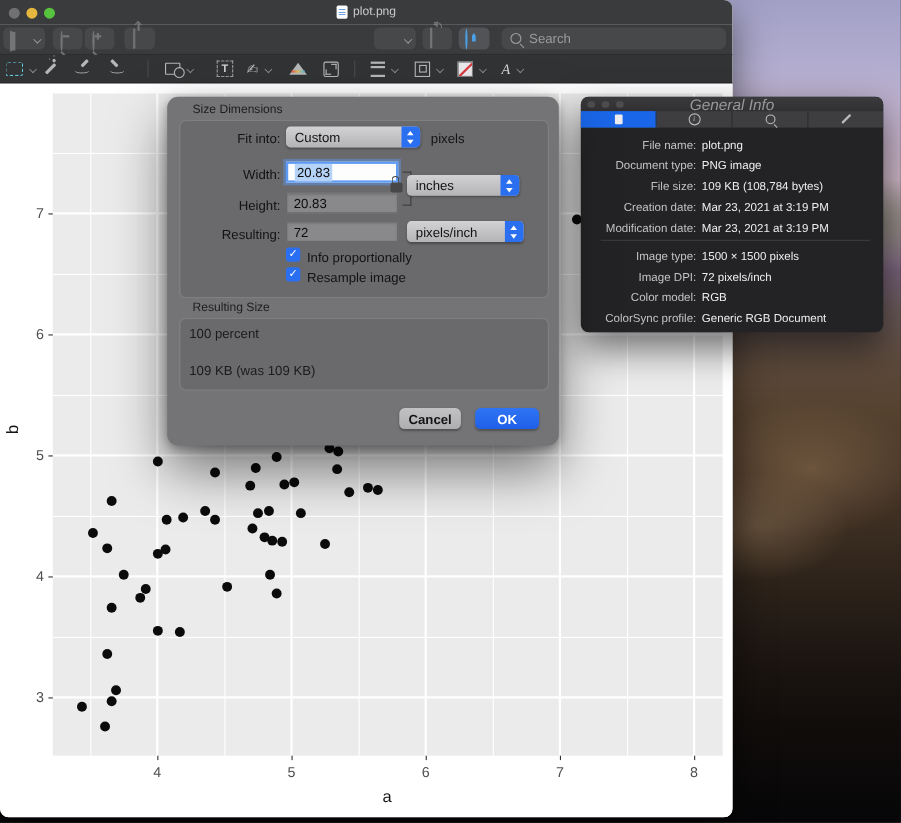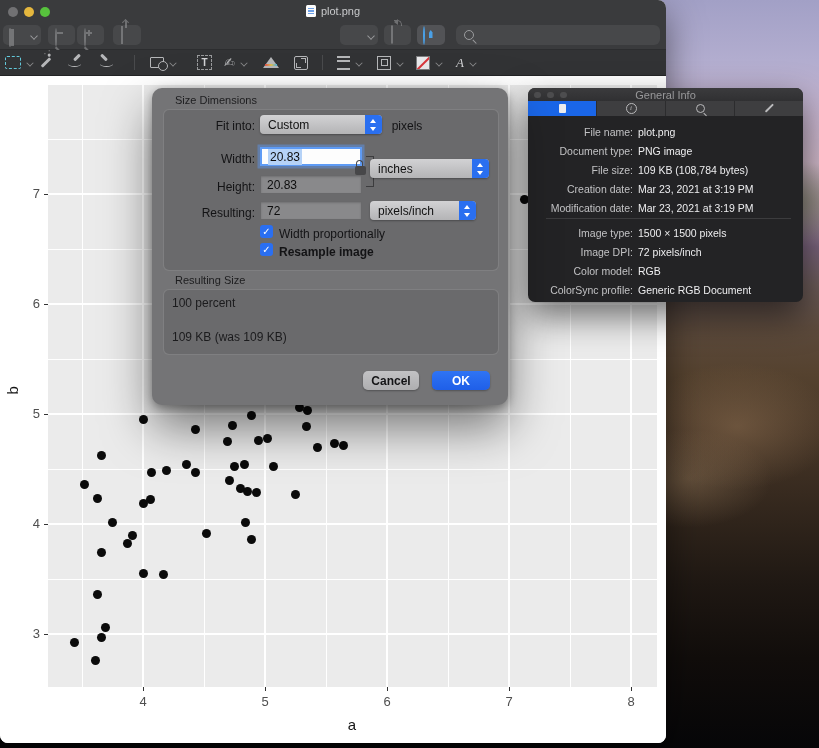--- a/index.html
+++ b/index.html
@@ -119,21 +119,21 @@
   .cb-label{position:absolute;color:#131315;}
   .rs-line{position:absolute;left:20px;color:#1b1b1d;font-size:12px;}
   .btn{position:absolute;height:19px;border-radius:5px;font-size:12px;display:flex;align-items:center;justify-content:center;box-shadow:0 1px 2px rgba(0,0,0,.3);font-weight:bold;}
   .btn-cancel{left:211px;top:283px;width:56px;background:linear-gradient(#c2c2c4,#aeaeb0);color:#141416;}
   .btn-ok{left:280px;top:283px;width:58px;background:linear-gradient(#2f74f4,#1f5fe8);color:#fff;}
   
   .info-panel{position:absolute;left:528px;top:88px;width:275px;height:214px;z-index:30;
     background:#232325;border-radius:7px;box-shadow:0 14px 34px rgba(0,0,0,.55);overflow:hidden;}
   .ip-header{position:absolute;left:0;top:0;right:0;height:13px;background:linear-gradient(#3b3b3d,#303032);
     display:flex;align-items:center;justify-content:center;}
-  .ip-title{color:#98989a;font-size:11px;}
+  .ip-title{color:#98989a;font-size:14px;font-style:italic;}
   .ip-dot{position:absolute;top:3.5px;width:6.5px;height:6.5px;border-radius:50%;background:#4d4d4f;}
   .ip-tabs{position:absolute;left:0;top:13px;right:0;height:15px;display:flex;background:#3e3e40;}
   .ip-tab{flex:1;display:flex;align-items:center;justify-content:center;border-right:1px solid #2c2c2e;}
   .ip-tab:last-child{border-right:none;}
   .ip-tab.sel{background:#1a66e8;}
   .ti-doc{width:7px;height:9px;background:#ececee;border-radius:1px;}
   .ti-info{width:9px;height:9px;border:1.2px solid #b9b9bb;border-radius:50%;color:#b9b9bb;font-size:7px;line-height:9px;text-align:center;font-style:italic;font-family:"Liberation Serif",serif;}
   .ti-search{width:7px;height:7px;border:1.3px solid #b9b9bb;border-radius:50%;position:relative;}
   .ti-search::after{content:"";position:absolute;right:-3px;bottom:-3px;width:4px;height:1.3px;background:#b9b9bb;transform:rotate(45deg);}
   .ti-pencil{width:11px;height:2.4px;background:#b9b9bb;border-radius:1px;transform:rotate(-45deg);}
@@ -177,20 +177,21 @@
       <span class="chev"></span>
     </div>
     <div class="tbtn" style="left:384px;width:27px;">
       <div class="glyph" style="position:absolute;left:7px;top:1px;"><span class="rot-g"></span></div>
     </div>
     <div class="tbtn" style="left:417px;width:28px;background:#525356;">
       <div style="position:absolute;left:6px;top:2px;"><span class="markup-circle"></span></div>
     </div>
     <div class="search">
       <span class="search-mag"></span>
+      <input placeholder="Search" style="">
     </div>
   </div>
 
   <div class="markupbar">
     <div class="mitem" style="left:5px;">
         <span class="sel-rect"></span>
         <span class="mchev"></span>
       </div>
     <div class="mitem" style="left:40px;">
         <span class="wand"></span>
@@ -345,38 +346,38 @@
   <div class="dlg-label" style="left:8px;top:64px;">Width:</div>
   <div class="tfield focused" style="left:108px;top:59px;width:102px;">
     <span class="selhl">20.83</span>
   </div>
   <div class="dlg-label" style="left:8px;top:92px;">Height:</div>
   <div class="tfield" style="left:108px;top:87px;width:102px;">
     <span>20.83</span>
   </div>
   <div class="bracket" style="left:214px;top:68px;height:29px;"></div>
   <div class="lock" style="left:203px;top:78px;"></div>
-  <div class="popup" style="left:218px;top:71px;width:119px;">
+  <div class="popup" style="left:218px;top:71px;width:102px;">
     <span class="pop-text">inches</span>
     <span class="pop-cap"></span>
   </div>
 
   <div class="dlg-label" style="left:8px;top:118px;">Resulting:</div>
   <div class="tfield" style="left:108px;top:113px;width:102px;">
     <span>72</span>
   </div>
   <div class="popup" style="left:218px;top:113px;width:106px;justify-content:center;">
     <span class="pop-text">pixels/inch</span>
     <span class="pop-cap"></span>
   </div>
 
   <div class="cb" style="left:108px;top:137px;">✓</div>
-  <div class="cb-label" style="left:127px;top:139px;">Width proportionally</div>
+  <div class="cb-label" style="left:127px;top:139px;">Info proportionally</div>
   <div class="cb" style="left:108px;top:155px;">✓</div>
-  <div class="cb-label" style="left:127px;top:157px;font-weight:bold;">Resample image</div>
+  <div class="cb-label" style="left:127px;top:157px;">Resample image</div>
 
   <div class="dlg-title" style="top:186px;">Resulting Size</div>
   <div class="groupbox gb2"></div>
   <div class="rs-line" style="top:208px;">100 percent</div>
   <div class="rs-line" style="top:242px;">109 KB (was 109 KB)</div>
 
   <div class="btn btn-cancel">Cancel</div>
   <div class="btn btn-ok">OK</div>
 </div>
 

